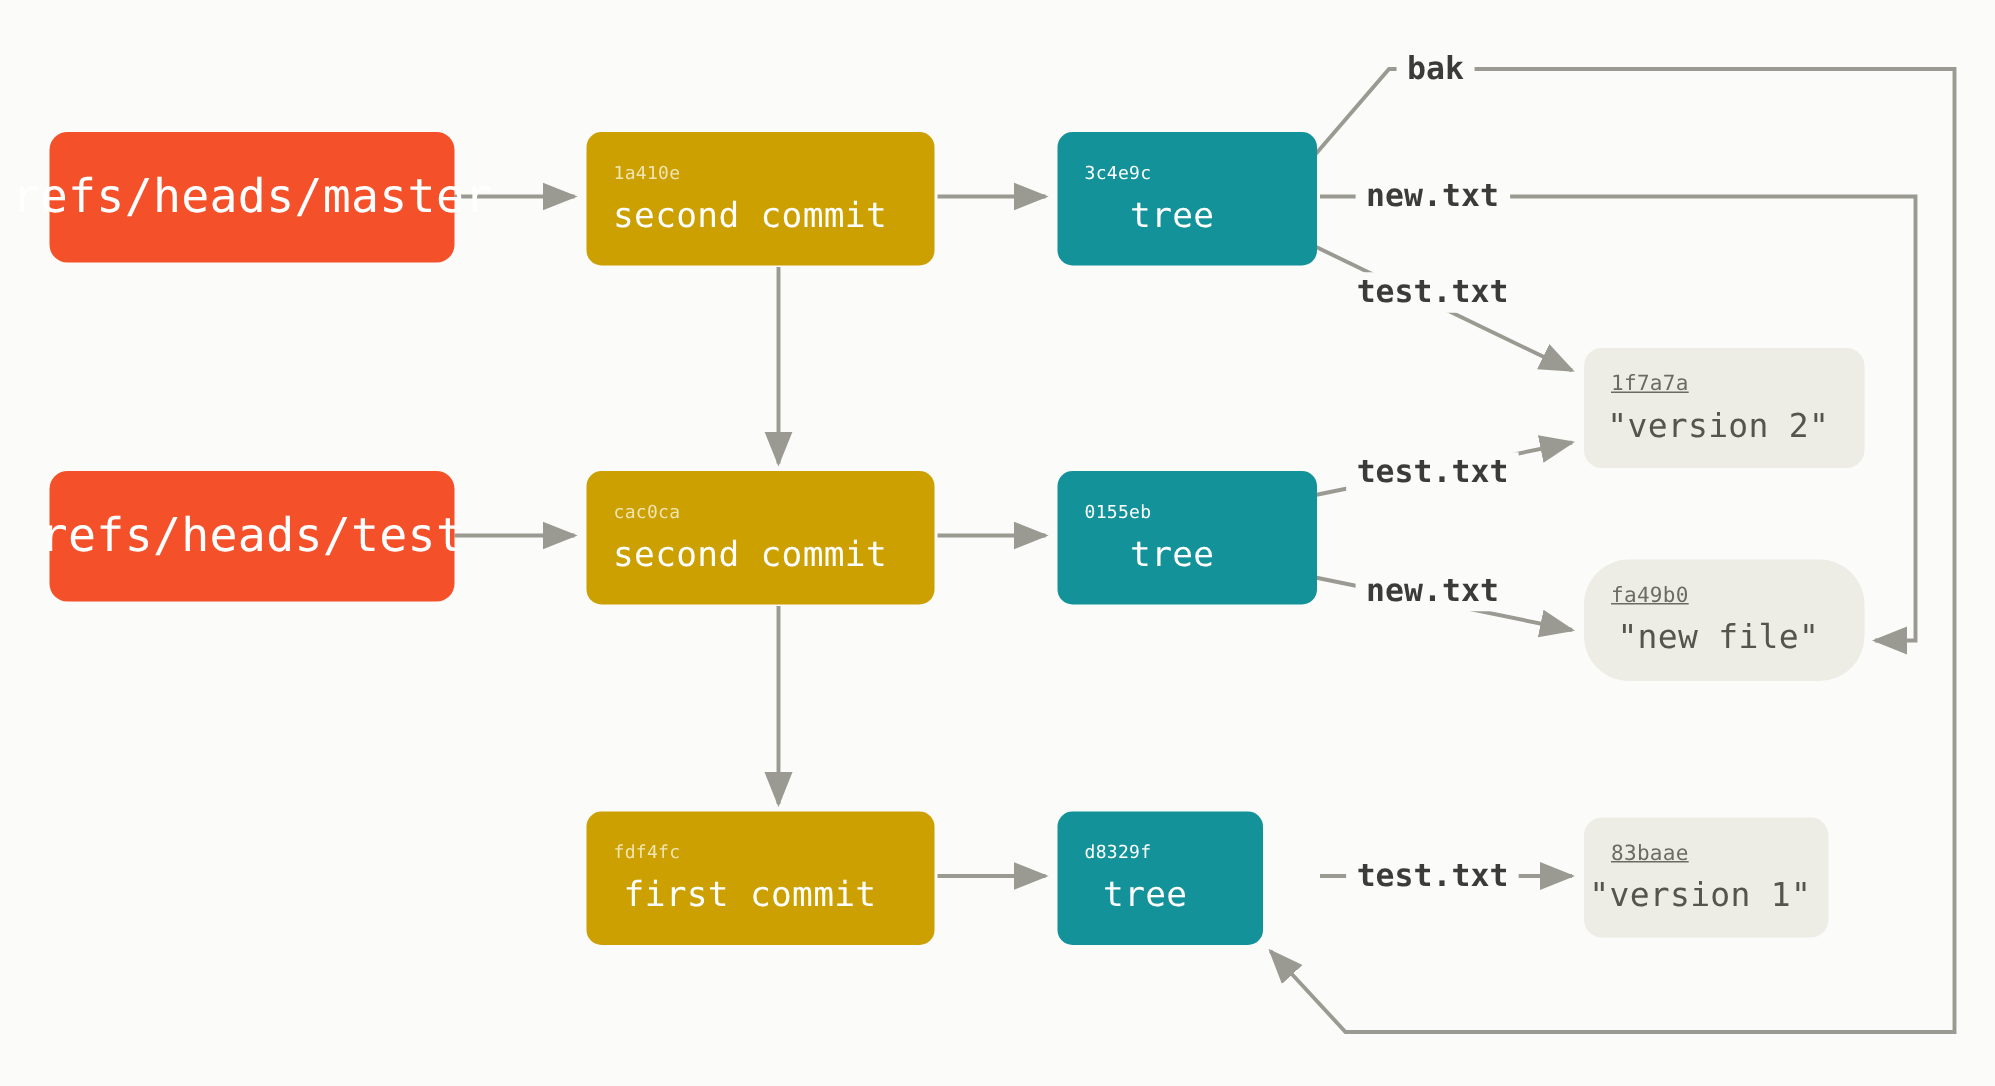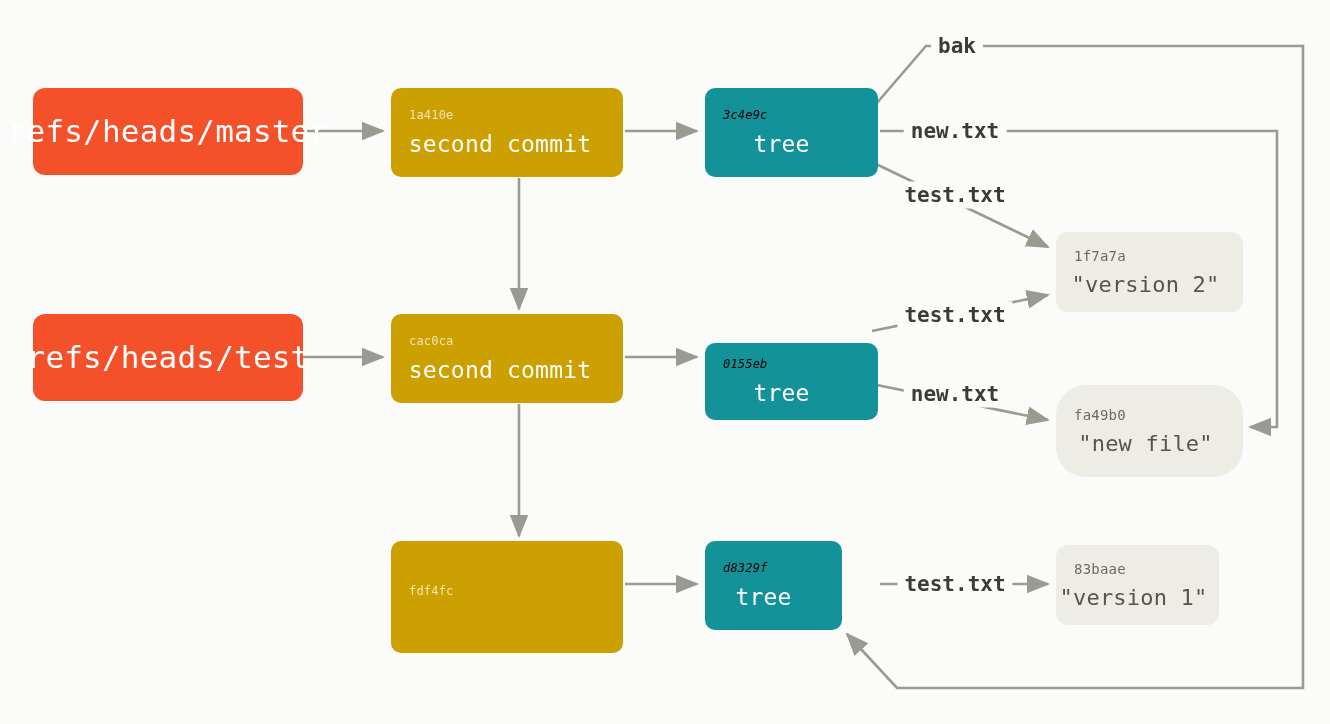--- a/index.html
+++ b/index.html
@@ -56,28 +56,28 @@
   
   .node.commit {
     background: #cca000;
   }
   .node.commit .hash { color: #f0e4b4; margin-bottom: 12px; }
   .node.commit .title { color: #ffffff; padding-right: 14px; }
   
   .node.tree {
     background: #13929a;
   }
-  .node.tree .hash { color: #000000; margin-bottom: 12px; font-style: italic; }
+  .node.tree .hash { color: #ffffff; margin-bottom: 12px; }
   .node.tree .title { color: #ffffff; padding-right: 20px; }
   
   .node.blob {
     background: #edede6;
     border-radius: 12px;
   }
-  .node.blob .hash { color: #6b6b63; margin-bottom: 11px; font-size: 14px; }
+  .node.blob .hash { color: #6b6b63; margin-bottom: 11px; font-size: 14px; text-decoration: underline; }
   .node.blob .title { color: #55554e; font-size: 22px; padding-right: 8px; }
 
   
   .edge-label {
     position: absolute;
     font-family: "DejaVu Sans Mono", "Liberation Mono", monospace;
     font-size: 21px;
     line-height: 1;
     color: #3b3b38;
     background: #fbfbf9;
@@ -137,45 +137,46 @@
   <div class="node commit" style="left:391px; top:88px; width:232px; height:89px;">
     <div class="hash">1a410e</div>
     <div class="title">second commit</div>
   </div>
 
   <div class="node commit" style="left:391px; top:314px; width:232px; height:89px;">
     <div class="hash">cac0ca</div>
     <div class="title">second commit</div>
   </div>
 
-  <div class="node commit" style="left:391px; top:541px; width:232px; height:112px;">
+  <div class="node commit" style="left:391px; top:541px; width:232px; height:89px;">
     <div class="hash">fdf4fc</div>
+    <div class="title">first commit</div>
   </div>
 
   <div class="node tree" style="left:705px; top:88px; width:173px; height:89px;">
     <div class="hash">3c4e9c</div>
     <div class="title">tree</div>
   </div>
 
-  <div class="node tree" style="left:705px; top:314px; width:173px; height:77px;margin-top:29px;">
+  <div class="node tree" style="left:705px; top:314px; width:173px; height:89px;">
     <div class="hash">0155eb</div>
     <div class="title">tree</div>
   </div>
 
   <div class="node tree" style="left:705px; top:541px; width:137px; height:89px;">
     <div class="hash">d8329f</div>
     <div class="title">tree</div>
   </div>
 
   <div class="node blob" style="left:1056px; top:232px; width:187px; height:80px;">
     <div class="hash">1f7a7a</div>
     <div class="title">"version 2"</div>
   </div>
 
-  <div class="node blob" style="left:1056px; top:385px; width:187px; height:92px;border-radius:30px;">
+  <div class="node blob" style="left:1056px; top:373px; width:187px; height:81px;border-radius:30px;">
     <div class="hash">fa49b0</div>
     <div class="title">"new file"</div>
   </div>
 
   <div class="node blob" style="left:1056px; top:545px; width:163px; height:80px;">
     <div class="hash">83baae</div>
     <div class="title">"version 1"</div>
   </div>
 
   <div class="edge-label" style="left:957px; top:46px;">bak</div>

